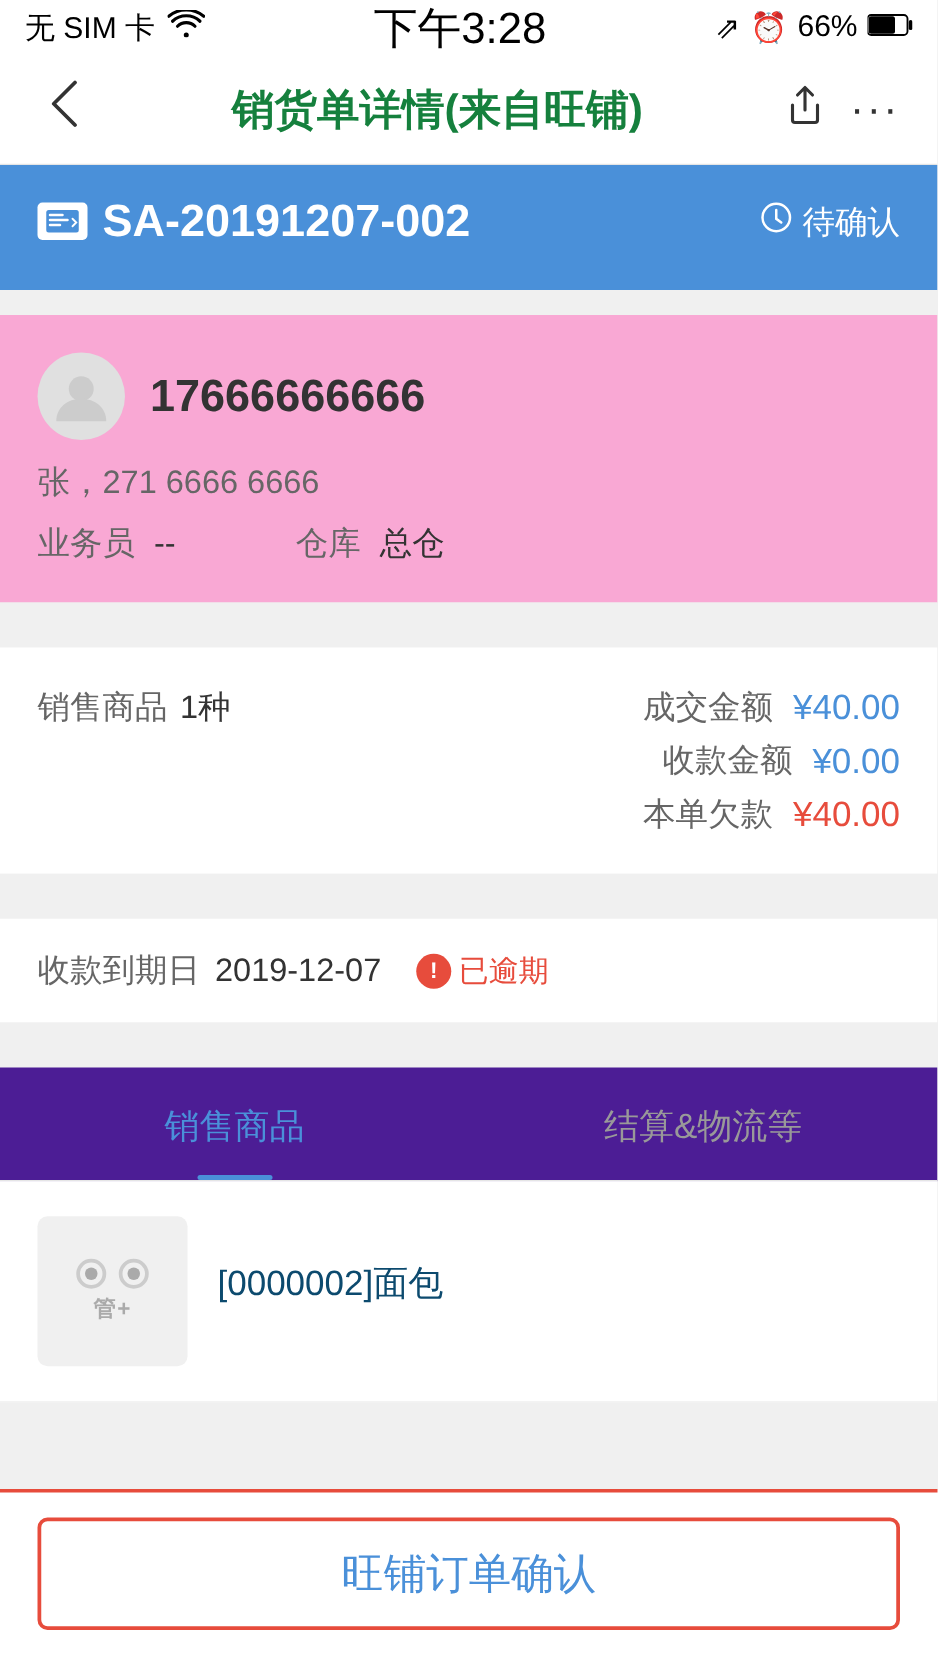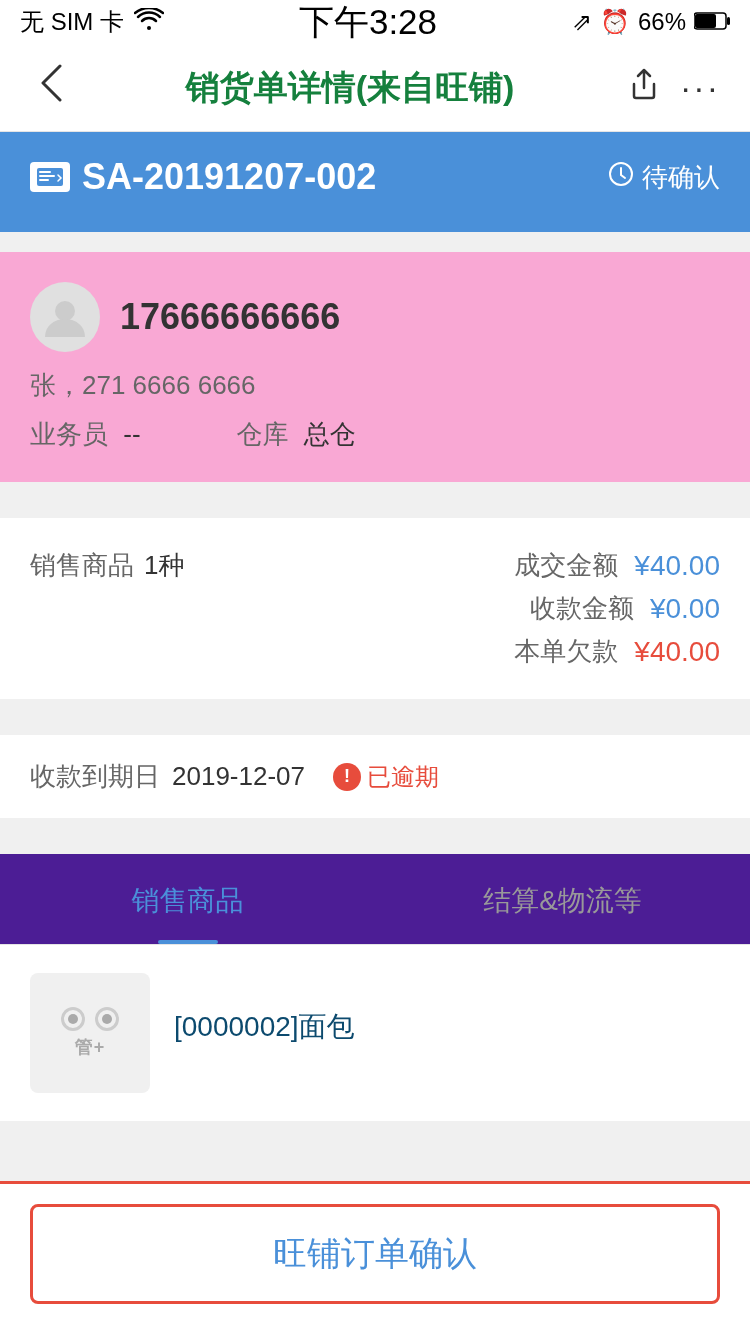--- a/index.html
+++ b/index.html
@@ -321,21 +321,21 @@
       position: fixed;
       bottom: 0;
       left: 0;
       width: 750px;
       background: #fff;
       padding: 20px 30px 30px;
       border-top: 3px solid #e74c3c;
     }
     .confirm-button {
       width: 100%;
-      height: 100px;
+      height: 90px;
       background: #fff;
       border: 3px solid #e74c3c;
       border-radius: 8px;
       font-size: 34px;
       color: #4A90D9;
       cursor: pointer;
       display: flex;
       align-items: center;
       justify-content: center;
     }

